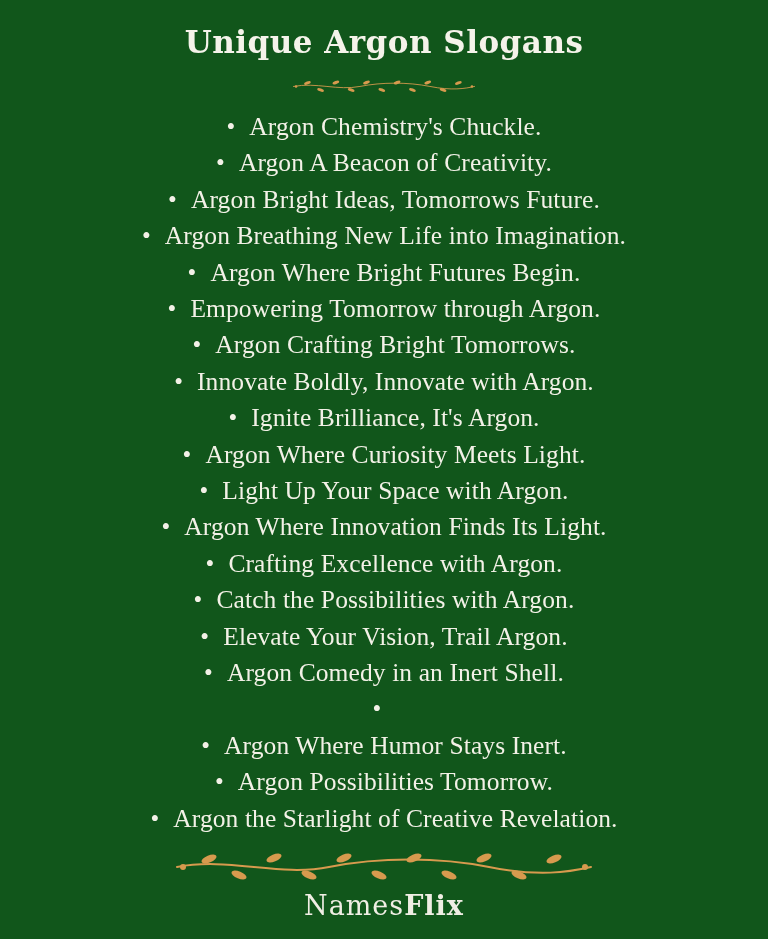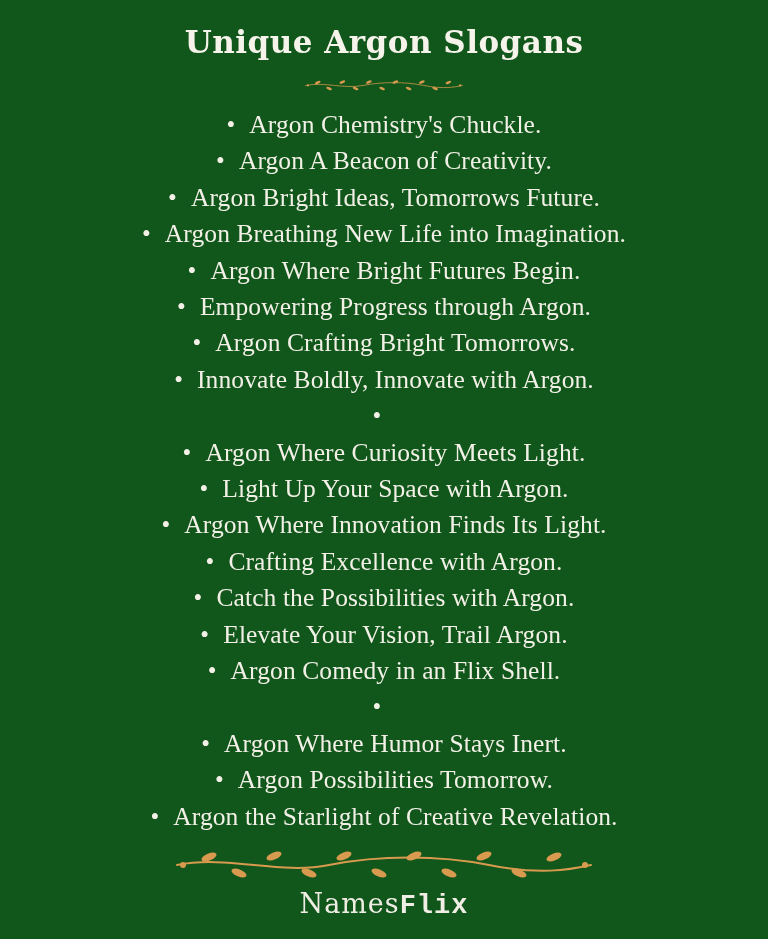--- a/index.html
+++ b/index.html
@@ -77,21 +77,20 @@
   }
   .brand {
     font-family: "DejaVu Serif", serif;
     font-size: 27px;
     color: #f0eee4;
     letter-spacing: 1px;
     margin-top: 2px;
   }
   .brand .flix {
     font-weight: bold;
-    font-family: Liberation Mono, monospace;
   }
 </style>
 </head>
 <body>
 
 <div class="page">
 
   <div class="title">Unique Argon Slogans</div>
 
   <svg class="divider" viewBox="0 0 430 34">
@@ -142,38 +141,39 @@
       </li>
     <li>
         <span class="row">
           <span class="dot">•</span>
           <span>Argon Where Bright Futures Begin.</span>
         </span>
       </li>
     <li>
         <span class="row">
           <span class="dot">•</span>
-          <span>Empowering Progress through Argon.</span>
+          <span>Empowering Tomorrow through Argon.</span>
         </span>
       </li>
     <li>
         <span class="row">
           <span class="dot">•</span>
           <span>Argon Crafting Bright Tomorrows.</span>
         </span>
       </li>
     <li>
         <span class="row">
           <span class="dot">•</span>
           <span>Innovate Boldly, Innovate with Argon.</span>
         </span>
       </li>
     <li>
         <span class="row">
           <span class="dot">•</span>
+          <span>Ignite Brilliance, It's Argon.</span>
         </span>
       </li>
     <li>
         <span class="row">
           <span class="dot">•</span>
           <span>Argon Where Curiosity Meets Light.</span>
         </span>
       </li>
     <li>
         <span class="row">
@@ -201,21 +201,21 @@
       </li>
     <li>
         <span class="row">
           <span class="dot">•</span>
           <span>Elevate Your Vision, Trail Argon.</span>
         </span>
       </li>
     <li>
         <span class="row">
           <span class="dot">•</span>
-          <span>Argon Comedy in an Flix Shell.</span>
+          <span>Argon Comedy in an Inert Shell.</span>
         </span>
       </li>
     <li>
         <span class="row">
           <span class="dot">•</span>
         </span>
       </li>
     <li>
         <span class="row">
           <span class="dot">•</span>

